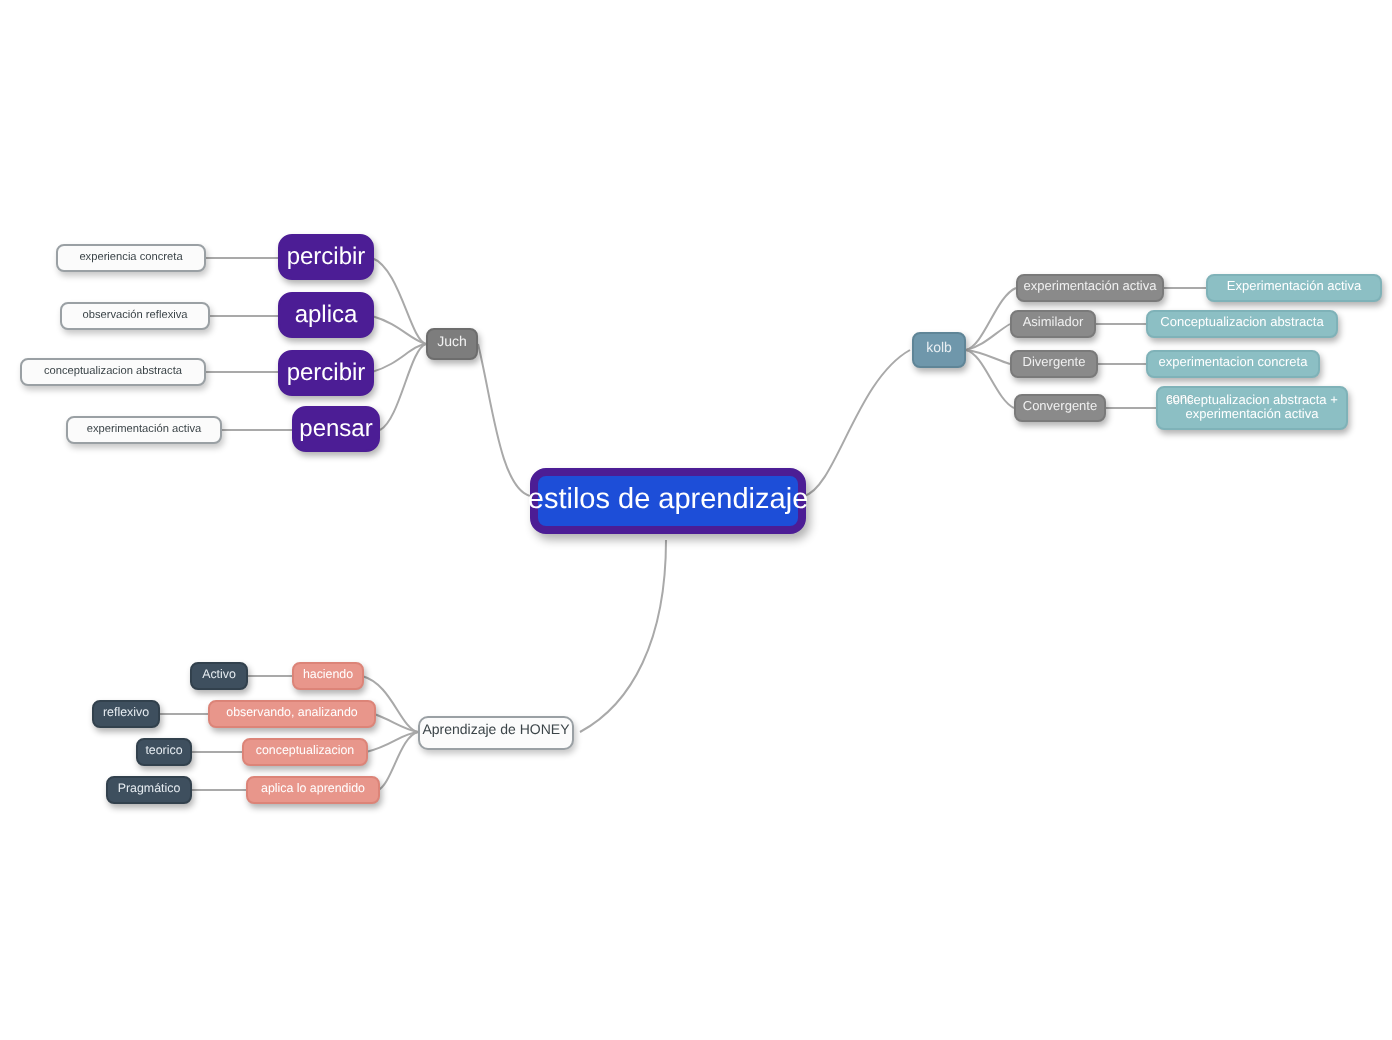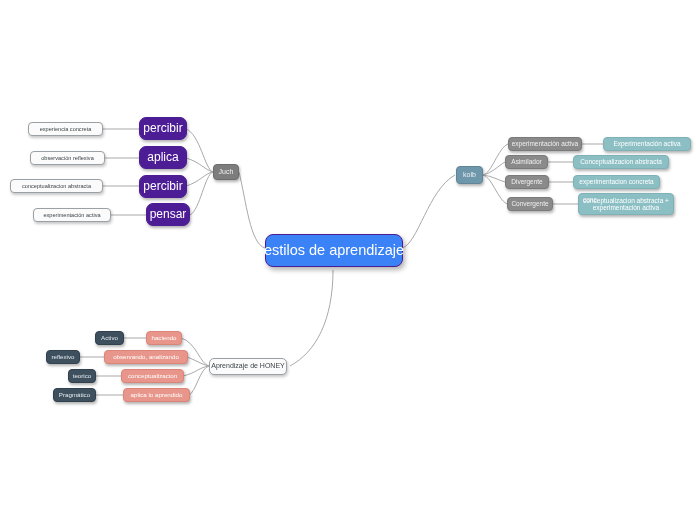--- a/index.html
+++ b/index.html
@@ -35,22 +35,22 @@
     justify-content: center;
     text-align: center;
     border-radius: 5px;
     line-height: 1.15;
     white-space: nowrap;
     box-shadow: 1px 2px 3px rgba(0,0,0,0.30);
   }
 
   
   .n-central {
-    background: #3b82f6;
-    border: 1px solid #4c1d95;
+    background: #1d4ed8;
+    border: 4px solid #4c1d95;
     color: #ffffff;
     font-size: 14.5px;
     border-radius: 8px;
     box-shadow: 2px 3px 5px rgba(0,0,0,0.30);
   }
 
   
   .n-teal-lg {
     background: #4c1d95;
     border: 1px solid #4c1d95;

